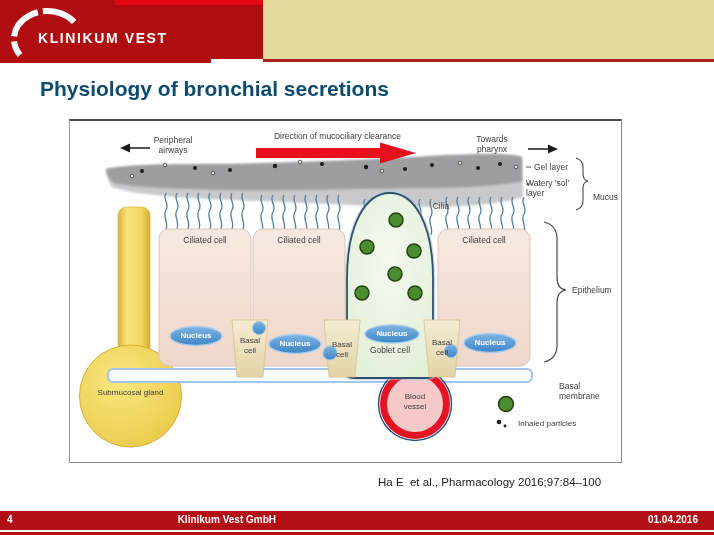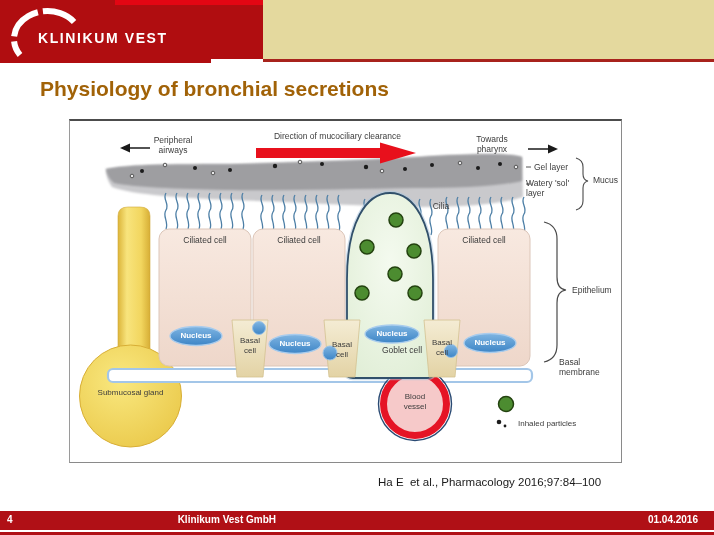--- a/index.html
+++ b/index.html
@@ -8,21 +8,21 @@
   
   .logo-block{position:absolute;left:0;top:0;width:211px;height:63px;background:#b00d10;}
   .logo-ext{position:absolute;left:211px;top:0;width:52px;height:59px;background:#b00d10;}
   .accent-strip{position:absolute;left:115px;top:0;width:148px;height:5px;background:#e30613;}
   .beige-band{position:absolute;left:263px;top:0;width:451px;height:59px;background:#e4d99e;}
   .beige-underline{position:absolute;left:263px;top:59px;width:451px;height:3px;background:#a8231c;}
   .logo-swoosh{position:absolute;left:8px;top:7px;}
   .logo-text{position:absolute;left:38px;top:30px;color:#ffffff;font-weight:bold;
              font-size:14px;letter-spacing:1.6px;}
   
-  .slide-title{position:absolute;left:40px;top:77px;font-size:21px;font-weight:bold;color:#a16207;}
+  .slide-title{position:absolute;left:40px;top:77px;font-size:21px;font-weight:bold;color:#0c4a6e;}
   
   .figure{position:absolute;left:69px;top:119px;width:553px;height:344px;background:#fff;
           box-sizing:border-box;border:1px solid #9a9a9a;border-top:2.5px solid #4c4c4c;
           border-right:1.5px solid #8a8a8a;border-bottom:1.5px solid #8a8a8a;}
   .figure svg{position:absolute;left:0;top:0;}
   .lbl{position:absolute;font-size:8.5px;color:#3c3c3c;line-height:1.2;white-space:pre-line;}
   .ctr{text-align:center;}
   .nuc-lbl{font-size:8px;font-weight:bold;color:#ffffff;text-align:center;}
   .sm{font-size:8px;}
   
@@ -235,38 +235,38 @@
     </svg>
 
     <div class="lbl ctr" style="left:76px;top:14px;width:54px;">Peripheral
 airways</div>
     <div class="lbl ctr" style="left:180px;top:10px;width:175px;">Direction of mucociliary clearance</div>
     <div class="lbl ctr" style="left:392px;top:13px;width:60px;">Towards
 pharynx</div>
     <div class="lbl" style="left:464px;top:41px;">Gel layer</div>
     <div class="lbl" style="left:456px;top:57px;">Watery 'sol'
 layer</div>
-    <div class="lbl" style="left:523px;top:54px;text-align:center;">Mucus</div>
+    <div class="lbl" style="left:523px;top:71px;text-align:center;">Mucus</div>
     <div class="lbl ctr" style="left:355px;top:80px;width:32px;">Cilia</div>
     <div class="lbl ctr" style="left:89px;top:114px;width:92px;">Ciliated cell</div>
     <div class="lbl ctr" style="left:183px;top:114px;width:92px;">Ciliated cell</div>
     <div class="lbl ctr" style="left:368px;top:114px;width:92px;">Ciliated cell</div>
     <div class="lbl nuc-lbl" style="left:100px;top:210px;width:52px;">Nucleus</div>
     <div class="lbl nuc-lbl" style="left:199px;top:218px;width:52px;">Nucleus</div>
     <div class="lbl nuc-lbl" style="left:295px;top:208px;width:54px;">Nucleus</div>
     <div class="lbl nuc-lbl" style="left:394px;top:217px;width:52px;">Nucleus</div>
     <div class="lbl ctr sm" style="left:160px;top:215px;width:40px;">Basal
 cell</div>
     <div class="lbl ctr sm" style="left:252px;top:219px;width:40px;">Basal
 cell</div>
     <div class="lbl ctr sm" style="left:352px;top:217px;width:40px;">Basal
 cell</div>
-    <div class="lbl ctr" style="left:292px;top:224px;width:80px;">Goblet cell</div>
+    <div class="lbl ctr" style="left:280px;top:224px;width:80px;">Goblet cell</div>
     <div class="lbl" style="left:502px;top:164px;">Epithelium</div>
-    <div class="lbl" style="left:465px;top:236px;padding-left:24px;">Basal membrane</div>
+    <div class="lbl" style="left:465px;top:260px;padding-left:24px;">Basal membrane</div>
     <div class="lbl ctr sm" style="left:10px;top:267px;width:101px;">Submucosal gland</div>
     <div class="lbl ctr sm" style="left:320px;top:271px;width:50px;">Blood
 vessel</div>
     <div class="lbl sm" style="left:448px;top:298px;">Inhaled particles</div>
   </div>
 
   <div class="citation">Ha E  et al., Pharmacology 2016;97:84–100</div>
 
   <div class="footer-bar">
     <span class="page">4</span>

